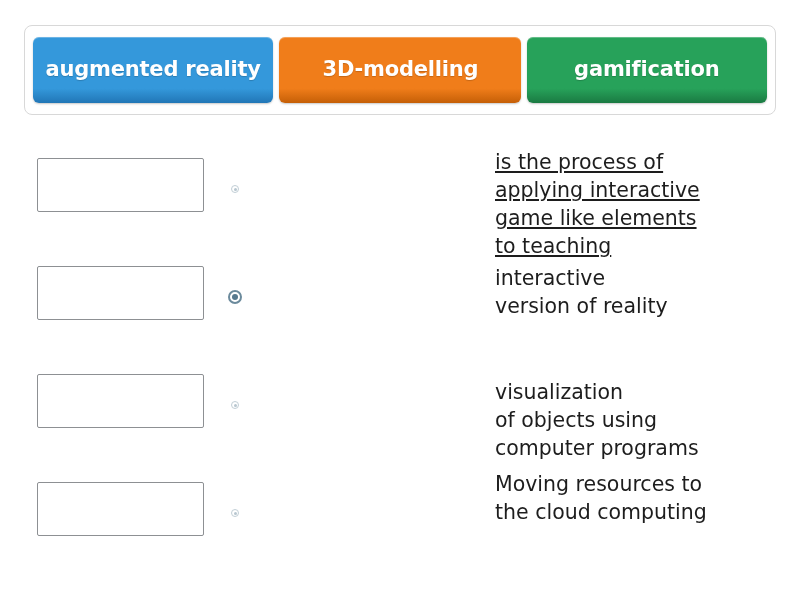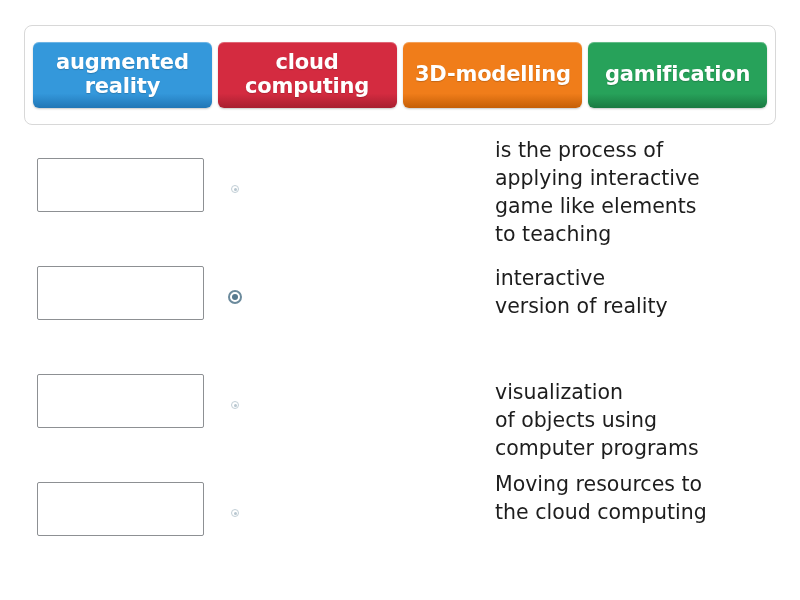--- a/index.html
+++ b/index.html
@@ -16,21 +16,21 @@
     font-family: "DejaVu Sans", "Liberation Sans", sans-serif;
     color: #222222;
   }
 
   
   #tile-tray {
     position: absolute;
     left: 24px;
     top: 25px;
     width: 752px;
-    height: 100px;
+    height: 90px;
     box-sizing: border-box;
     border: 1px solid #d8d8d8;
     border-radius: 8px;
     background: #ffffff;
     display: flex;
     align-items: center;
     padding: 0 8px;
     gap: 6px;
   }
   .tile {
@@ -111,36 +111,32 @@
 
   .definition {
     position: absolute;
     left: 495px;
     width: 280px;
     font-size: 20.5px;
     line-height: 28px;
     color: #1d1d1d;
     white-space: pre-line;
   }
-  #row-0 .definition { top: 10px; }
+  #row-0 .definition { top: 22px; text-decoration: underline; }
   #row-1 .definition { top: 30px; }
   #row-2 .definition { top: 36px; }
   #row-3 .definition { top: 20px; }
 </style>
 </head>
 <body>
 
 <div id="tile-tray">
   <div class="tile" style="background: linear-gradient(rgb(52, 152, 219) 0%, rgb(52, 152, 219) 78%, rgb(33, 118, 182) 100%); box-shadow: rgba(255, 255, 255, 0.28) 0px 1px 0px inset, rgba(0, 0, 0, 0.22) 0px 1px 2px;">
     <span class="tile-label">augmented
 reality</span>
-  </div>
-  <div class="tile" style="background: linear-gradient(rgb(212, 43, 64) 0%, rgb(212, 43, 64) 78%, rgb(168, 31, 48) 100%); box-shadow: rgba(255, 255, 255, 0.28) 0px 1px 0px inset, rgba(0, 0, 0, 0.22) 0px 1px 2px;">
-    <span class="tile-label">cloud
-computing</span>
   </div>
   <div class="tile" style="background: linear-gradient(rgb(240, 125, 26) 0%, rgb(240, 125, 26) 78%, rgb(197, 95, 7) 100%); box-shadow: rgba(255, 255, 255, 0.28) 0px 1px 0px inset, rgba(0, 0, 0, 0.22) 0px 1px 2px; padding-left: 7px;">
     <span class="tile-label">3D-modelling</span>
   </div>
   <div class="tile" style="background: linear-gradient(rgb(39, 162, 90) 0%, rgb(39, 162, 90) 78%, rgb(26, 122, 66) 100%); box-shadow: rgba(255, 255, 255, 0.28) 0px 1px 0px inset, rgba(0, 0, 0, 0.22) 0px 1px 2px;">
     <span class="tile-label">gamification</span>
   </div>
 </div>
 
 <div class="row" id="row-0">

